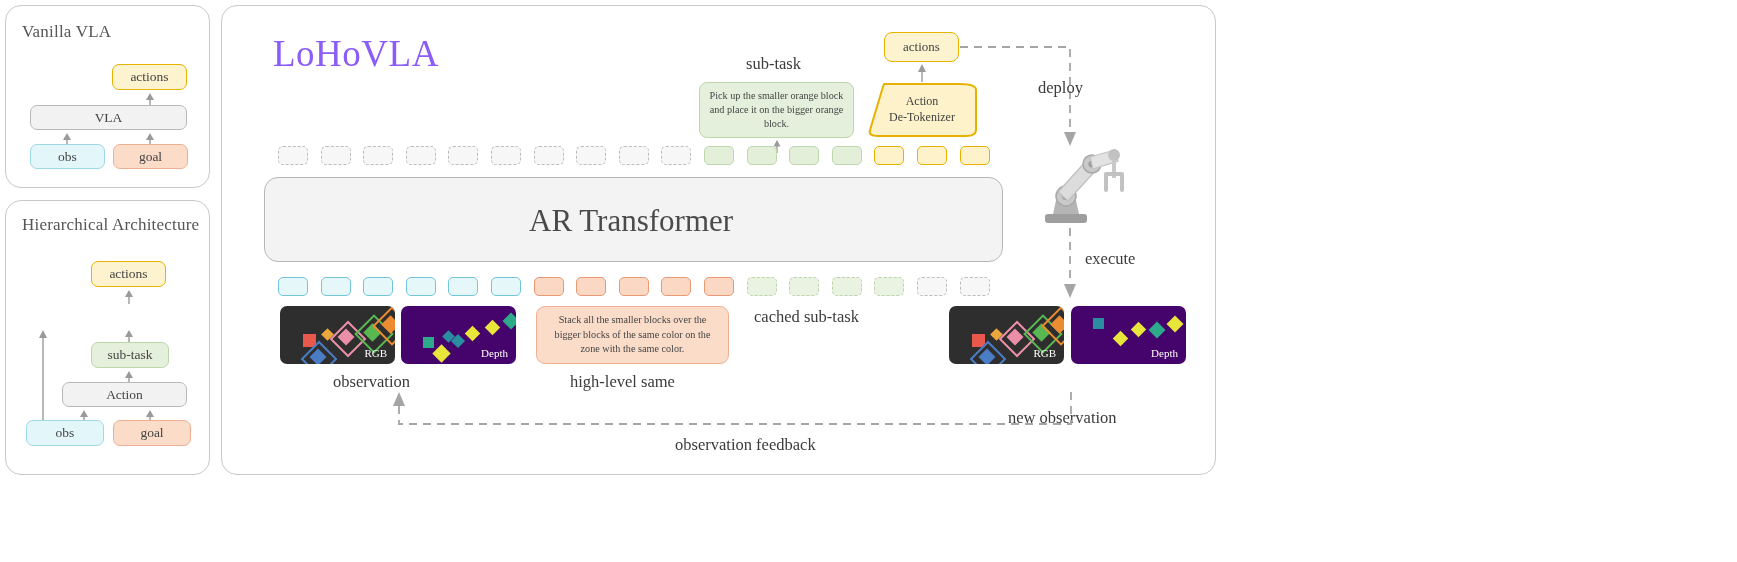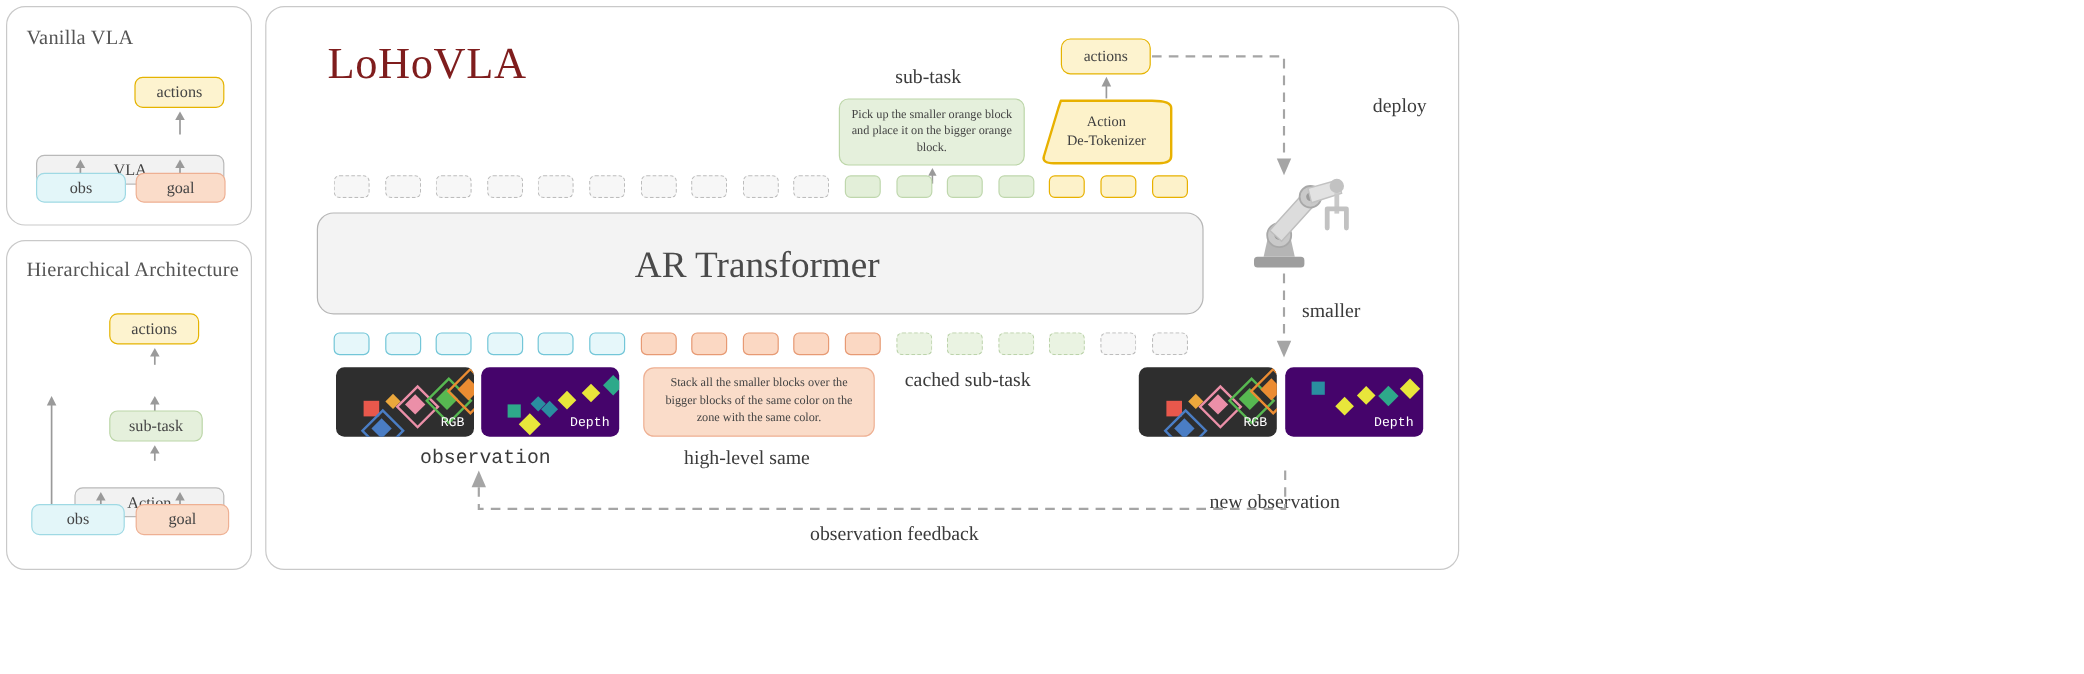--- a/index.html
+++ b/index.html
@@ -1,37 +1,37 @@
 <!DOCTYPE html>
 <html><head>
 <meta charset="utf-8">
 <style>
   html,body{margin:0;padding:0;background:#ffffff;}
   body{width:1737px;height:562px;position:relative;font-family:"Liberation Serif",serif;color:#3f3f3f;overflow:hidden;}
   .panel{position:absolute;border:1.4px solid #c9c9c9;border-radius:16px;background:#fff;box-sizing:border-box;}
   .panel-title{position:absolute;font-size:17px;color:#555;letter-spacing:.2px;white-space:nowrap;}
   .box{position:absolute;box-sizing:border-box;display:flex;align-items:center;justify-content:center;text-align:center;border-radius:7px;font-size:13.5px;line-height:1.28;}
-  .b-gray{background:#f2f2f2;border:1.3px solid #b9b9b9;color:#444;margin-top:24px;}
+  .b-gray{background:#f2f2f2;border:1.3px solid #b9b9b9;color:#444;}
   .b-yellow{background:#fdf3cf;border:1.6px solid #e5b300;color:#444;}
   .b-blue{background:#e3f6f9;border:1.5px solid #9fd9e4;color:#444;}
   .b-orange{background:#fadcc9;border:1.5px solid #eeb093;color:#444;}
   .b-green{background:#e5f0dc;border:1.5px solid #bcd6a8;color:#444;}
   .arrow{position:absolute;}
   .tok{position:absolute;box-sizing:border-box;border-radius:5px;}
   .t-dash-gray{background:#f7f7f7;border:1.6px dashed #bdbdbd;}
   .t-green{background:#e3efd9;border:1.5px solid #bfd7ad;}
   .t-dash-green{background:#eaf3e2;border:1.6px dashed #bcd3ab;}
   .t-yellow{background:#fdf2ca;border:1.7px solid #e8b100;}
   .t-blue{background:#e6f7fa;border:1.6px solid #73c6d8;}
   .t-orange{background:#fbd8c3;border:1.6px solid #e79a74;}
   .label{position:absolute;font-size:16.5px;color:#3b3b3b;white-space:nowrap;}
-  .bigtitle{position:absolute;font-size:37px;color:#7f1d1d;letter-spacing:.5px;}
+  .bigtitle{position:absolute;font-size:37px;color:#8b5cf6;letter-spacing:.5px;}
   .artitle{position:absolute;font-size:31px;color:#4a4a4a;}
   .sim{position:absolute;border-radius:7px;overflow:hidden;}
-  .sim .cap{position:absolute;right:8px;bottom:5px;font-size:11px;color:#fff;font-family:Liberation Mono, monospace;}
+  .sim .cap{position:absolute;right:8px;bottom:5px;font-size:11px;color:#fff;font-family:Liberation Serif, serif;}
   .blk{position:absolute;}
   svg{display:block;overflow:visible;}
 </style>
 </head>
 <body>
 
 <div class="panel" style="left:5px;top:5px;width:205px;height:183px;">
   <div class="panel-title" style="left:16px;top:16px;">Vanilla VLA</div>
 
   <div class="box b-yellow" style="left:106px;top:58px;width:75px;height:26px;">actions</div>
@@ -182,21 +182,21 @@
   <div class="blk" style="left:22px;top:31px;width:11px;height:11px;background:#2ea98a;"></div>
   <div class="blk" style="left:43px;top:26px;width:9px;height:9px;background:#2a8ea0;transform:rotate(45deg);"></div>
   <div class="blk" style="left:52px;top:30px;width:10px;height:10px;background:#2a8ea0;transform:rotate(45deg);"></div>
   <div class="blk" style="left:66px;top:22px;width:11px;height:11px;background:#e8e63b;transform:rotate(45deg);"></div>
   <div class="blk" style="left:86px;top:16px;width:11px;height:11px;background:#e8e63b;transform:rotate(45deg);"></div>
   <div class="blk" style="left:104px;top:9px;width:12px;height:12px;background:#2ea98a;transform:rotate(45deg);"></div>
   <div class="blk" style="left:34px;top:41px;width:13px;height:13px;background:#e8e63b;transform:rotate(45deg);"></div>
   <div class="cap">Depth</div>
 </div>
 
-<div class="label" style="left:350px;top:372px;font-family:Liberation Mono, monospace;">observation</div>
+<div class="label" style="left:333px;top:372px;">observation</div>
 
 <div class="box b-orange" style="left:536px;top:306px;width:193px;height:58px;padding:4px 9px;font-size:10.2px;line-height:1.42;border-radius:9px;">Stack all the smaller blocks over the bigger blocks of the same color on the zone with the same color.</div>
 <div class="label" style="left:570px;top:372px;">high-level same</div>
 
 <div class="label" style="left:754px;top:307px;">cached sub-task</div>
 
 <div class="sim" style="left:949px;top:306px;width:115px;height:58px;background:#2e2e2e;">
   <div class="blk" style="left:23px;top:28px;width:13px;height:13px;background:#e8584c;"></div>
   <div class="blk" style="left:43px;top:24px;width:9px;height:9px;background:#eba73c;transform:rotate(45deg);"></div>
   <div class="blk" style="left:55px;top:20px;width:22px;height:22px;border:2.5px solid #eb8fa8;transform:rotate(45deg);"></div>
@@ -232,25 +232,25 @@
   <path d="M55 19 L80 12 L83 23 L58 31 Z" fill="#e2e2e2" stroke="#c2c2c2" stroke-width="1.2"></path>
   <circle cx="79" cy="17" r="6" fill="#c2c2c2"></circle>
   <path d="M79 23 L79 40" stroke="#c9c9c9" stroke-width="4"></path>
   <path d="M71 36 L71 52 M87 36 L87 52 M71 36 L87 36" stroke="#c2c2c2" stroke-width="4" fill="none" stroke-linecap="round"></path>
 </svg>
 
 <svg style="position:absolute;left:958px;top:40px;" width="125" height="110">
   <path d="M2 7 L112 7 L112 92" stroke="#a5a5a5" stroke-width="1.8" fill="none" stroke-dasharray="8,6"></path>
   <path d="M112 106 L106 92 L118 92 Z" fill="#a5a5a5"></path>
 </svg>
-<div class="label" style="left:1144px;top:78px;text-align:right;">deploy</div>
+<div class="label" style="left:1038px;top:78px;text-align:right;">deploy</div>
 
 <svg style="position:absolute;left:1063px;top:228px;" width="18" height="72">
   <path d="M7 0 L7 56" stroke="#a5a5a5" stroke-width="1.8" fill="none" stroke-dasharray="8,6"></path>
   <path d="M7 70 L1 56 L13 56 Z" fill="#a5a5a5"></path>
 </svg>
-<div class="label" style="left:1085px;top:249px;">smaller</div>
+<div class="label" style="left:1085px;top:249px;">execute</div>
 
 <svg style="position:absolute;left:385px;top:392px;" width="692" height="45">
   <path d="M686 0 L686 32 L14 32 L14 14" stroke="#a5a5a5" stroke-width="1.8" fill="none" stroke-dasharray="8,6"></path>
   <path d="M14 0 L8 14 L20 14 Z" fill="#a5a5a5"></path>
 </svg>
 <div class="label" style="left:675px;top:435px;">observation feedback</div>
 
 </body></html>

